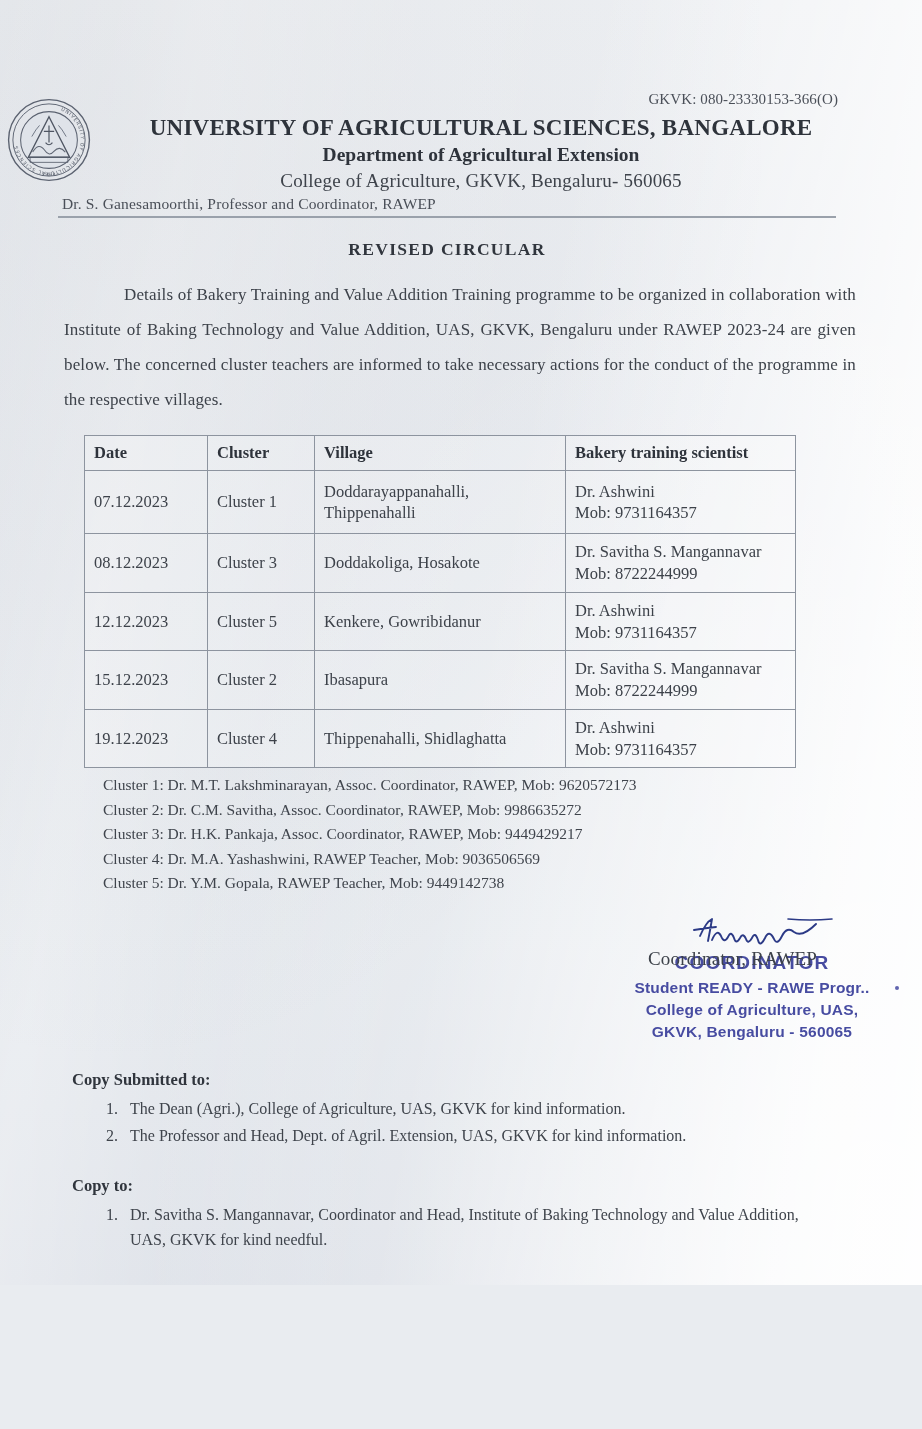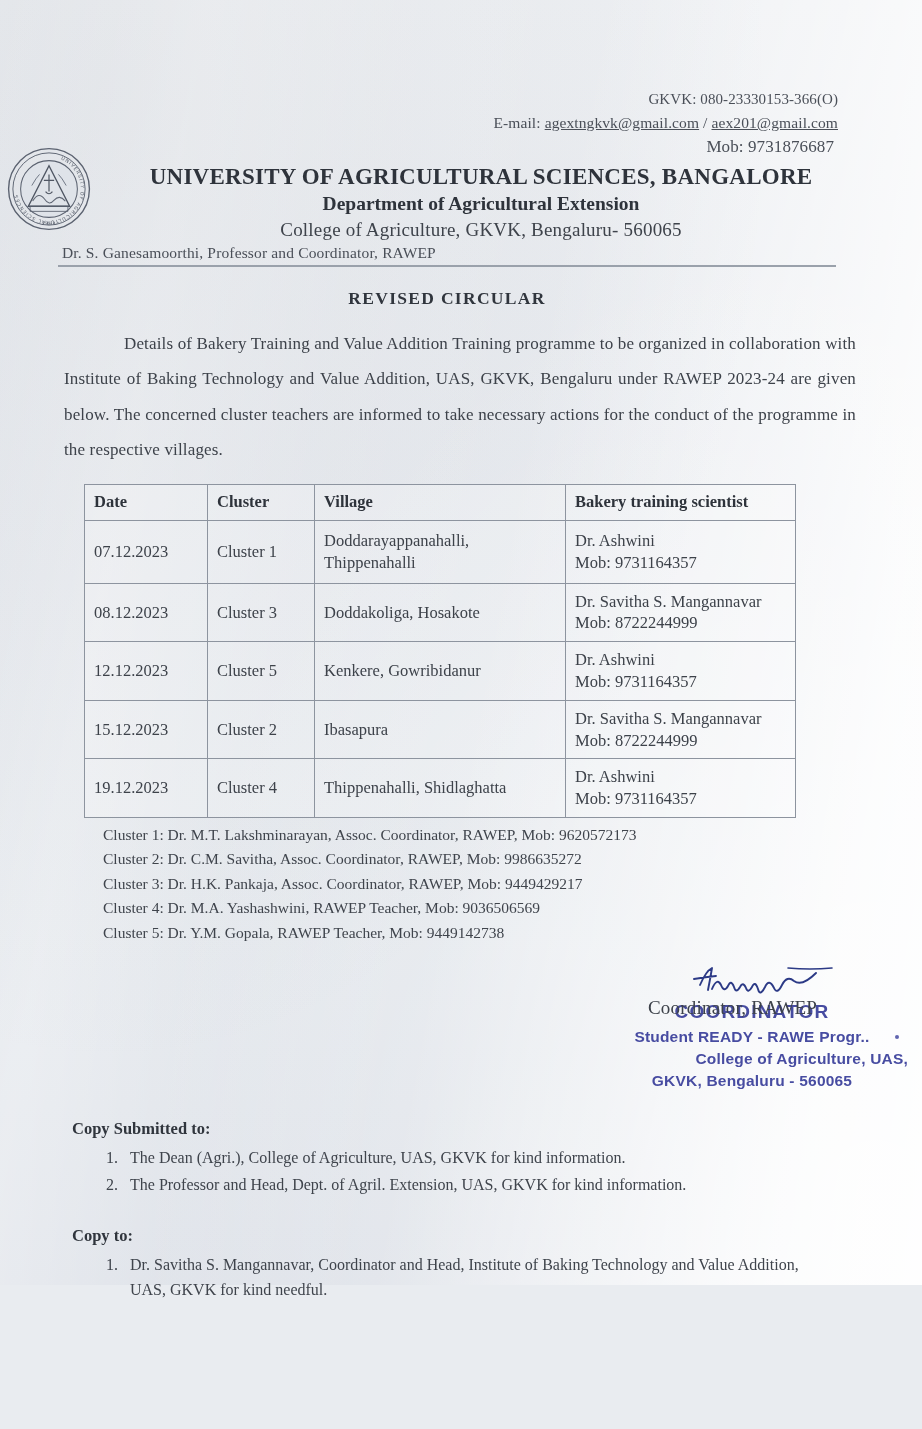--- a/index.html
+++ b/index.html
@@ -222,21 +222,21 @@
     font-weight: bold;
     line-height: 1.42;
     z-index: 2;
     opacity: .93;
   }
   .stamp .l1 {
     font-size: 19px;
     letter-spacing: 1.2px;
   }
   .stamp .l2 { font-size: 15.5px; letter-spacing: .2px; }
-  .stamp .l3 { font-size: 15.5px; letter-spacing: .2px; text-align: right; }
+  .stamp .l3 { font-size: 15.5px; letter-spacing: .2px; }
   .stamp .l4 { font-size: 15.5px; letter-spacing: .2px; }
   .stamp-dot {
     position: absolute;
     left: 895px;
     top: 76px;
     width: 4px; height: 4px;
     background: #3a3f9b;
     border-radius: 50%;
     opacity: .8;
   }
@@ -260,27 +260,20 @@
   .gap-copy { height: 26px; }
 </style>
 </head>
 <body>
 
 <div id="page">
  <div class="content">
 
   <div class="hdr-contact" style="padding-top:88px;">
     <div class="phone1">GKVK: 080-23330153-366(O)</div>
-    <div class="email">
-      <span>E-mail:</span>
-      <span class="lnk">agextngkvk@gmail.com</span>
-      <span>/</span>
-      <span class="lnk">aex201@gmail.com</span>
-    </div>
-    <div class="mob">Mob: 9731876687</div>
   </div>
 
   <div class="hdr-main">
     <svg class="seal" viewBox="0 0 100 100">
       <circle cx="50" cy="50" r="47" fill="none" stroke="#5b6270" stroke-width="1.6"></circle>
       <circle cx="50" cy="50" r="42" fill="none" stroke="#5b6270" stroke-width="1.1"></circle>
       <circle cx="50" cy="50" r="33" fill="#dfe3e9" stroke="#5b6270" stroke-width="1.2"></circle>
       <polygon points="50,23 74,70 26,70" fill="none" stroke="#4f5663" stroke-width="1.6"></polygon>
       <path d="M50 33 v20 M44 40 h12 M46 53 q4 5 8 0" fill="none" stroke="#4f5663" stroke-width="1.4"></path>
       <path d="M31 64 q7-12 14-2 q5 8 11 1 q6-7 13 1" fill="none" stroke="#606774" stroke-width="1.2"></path>

